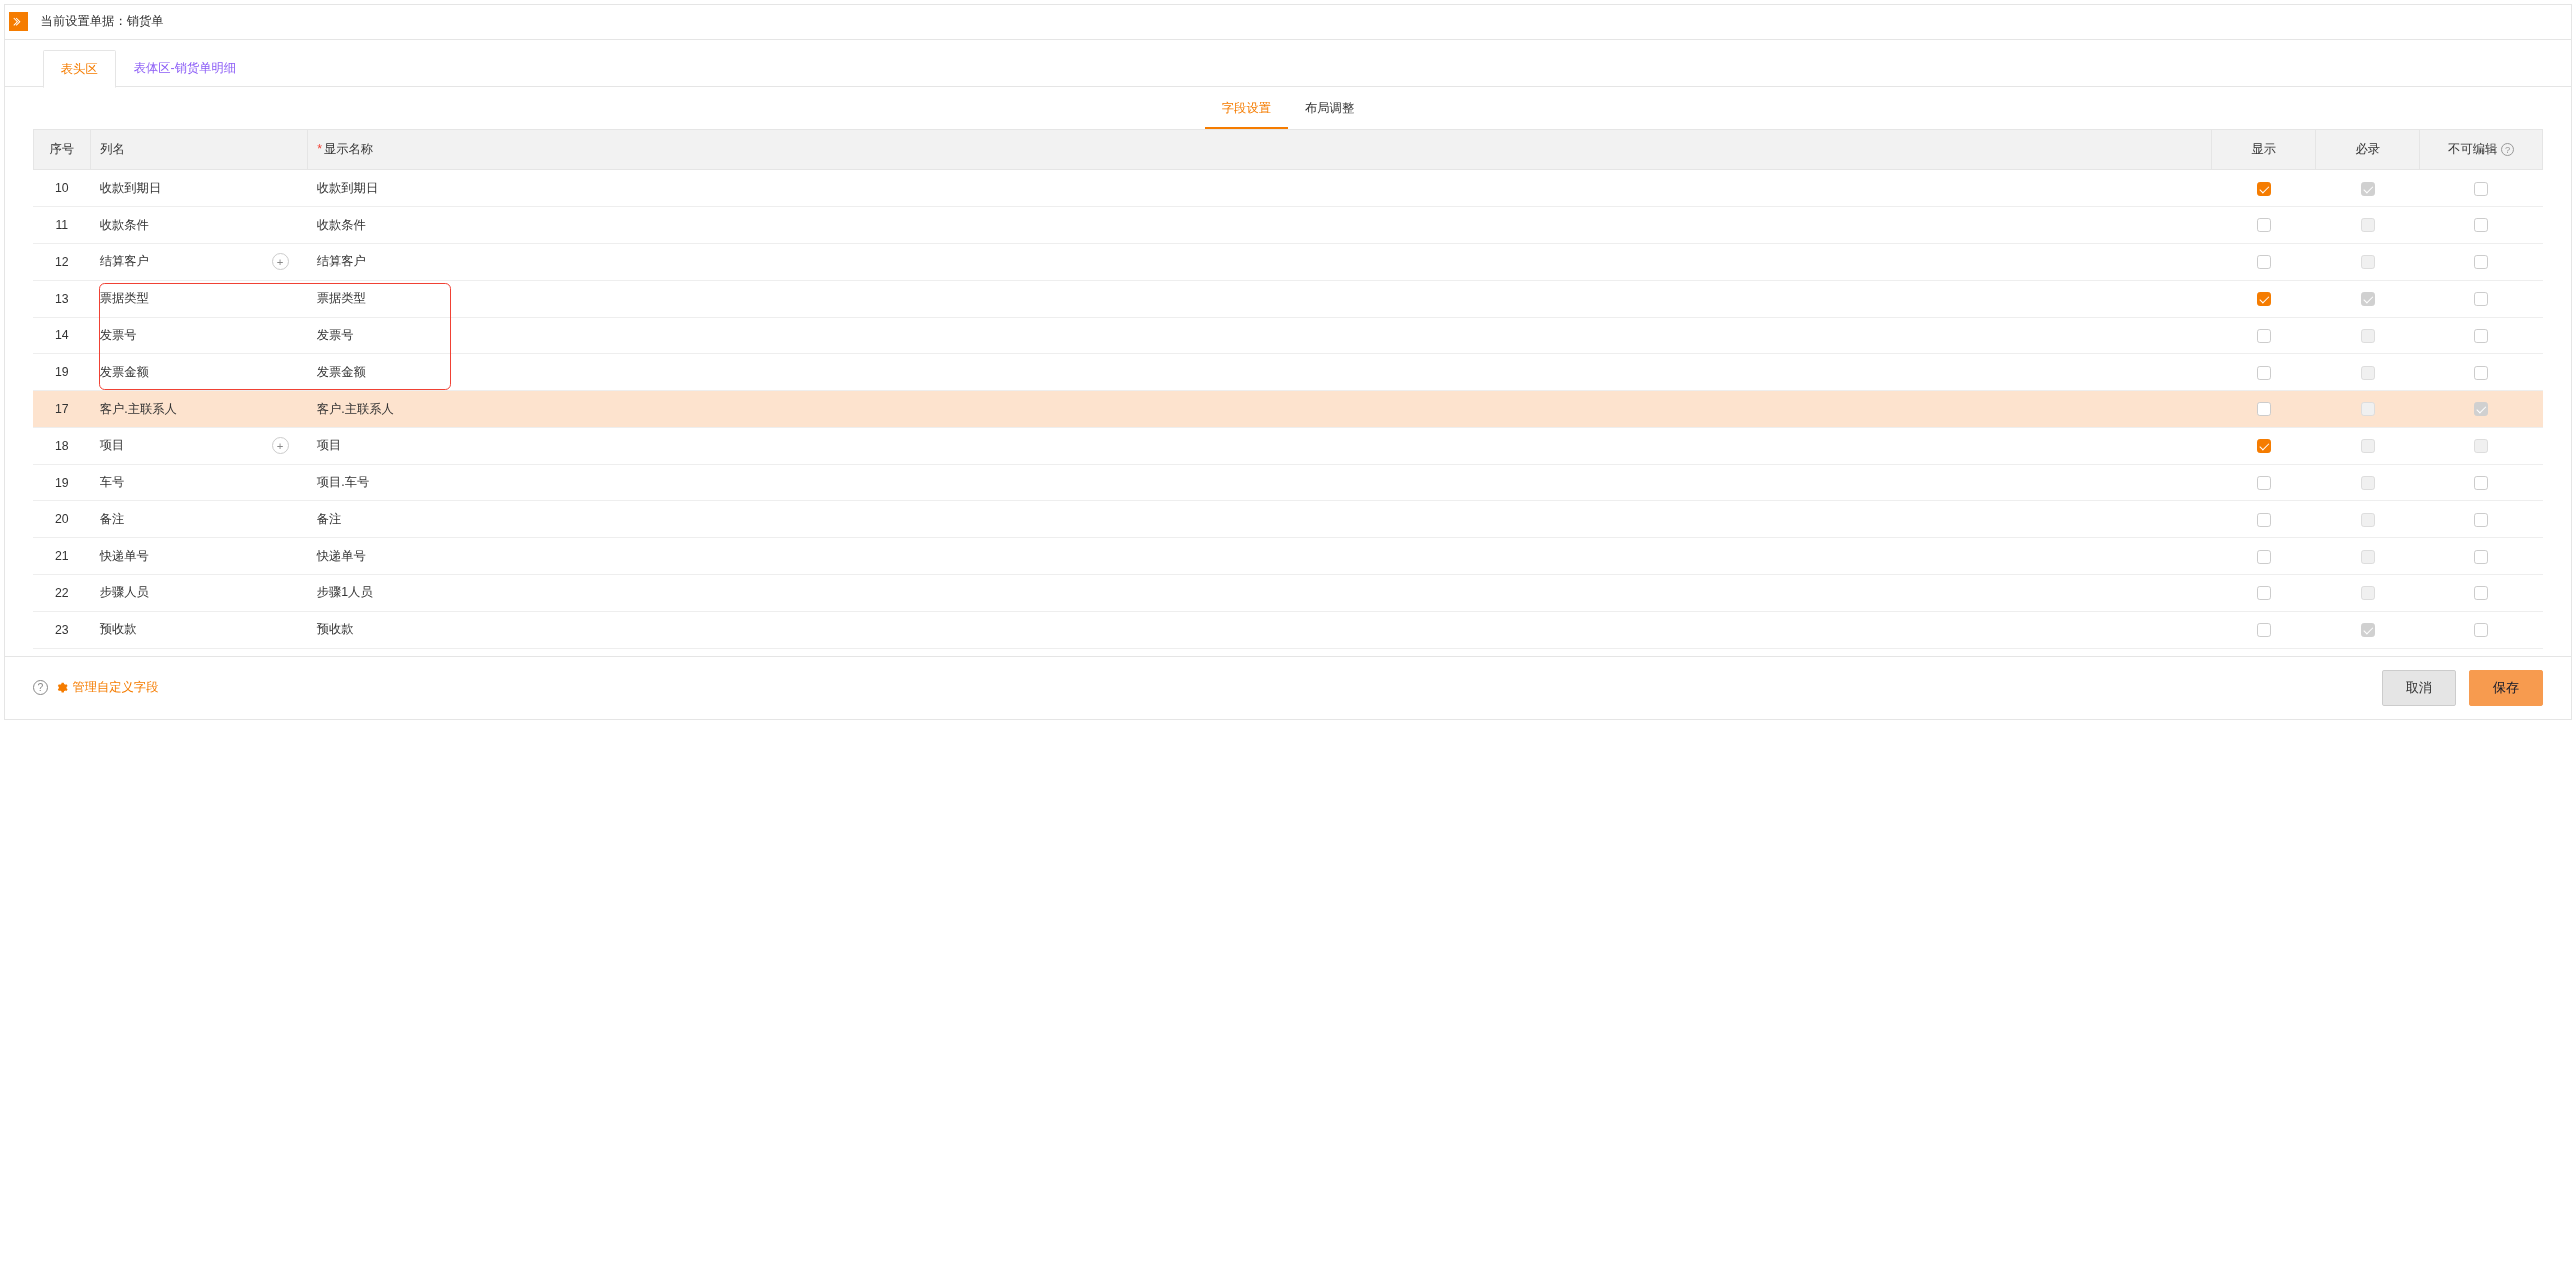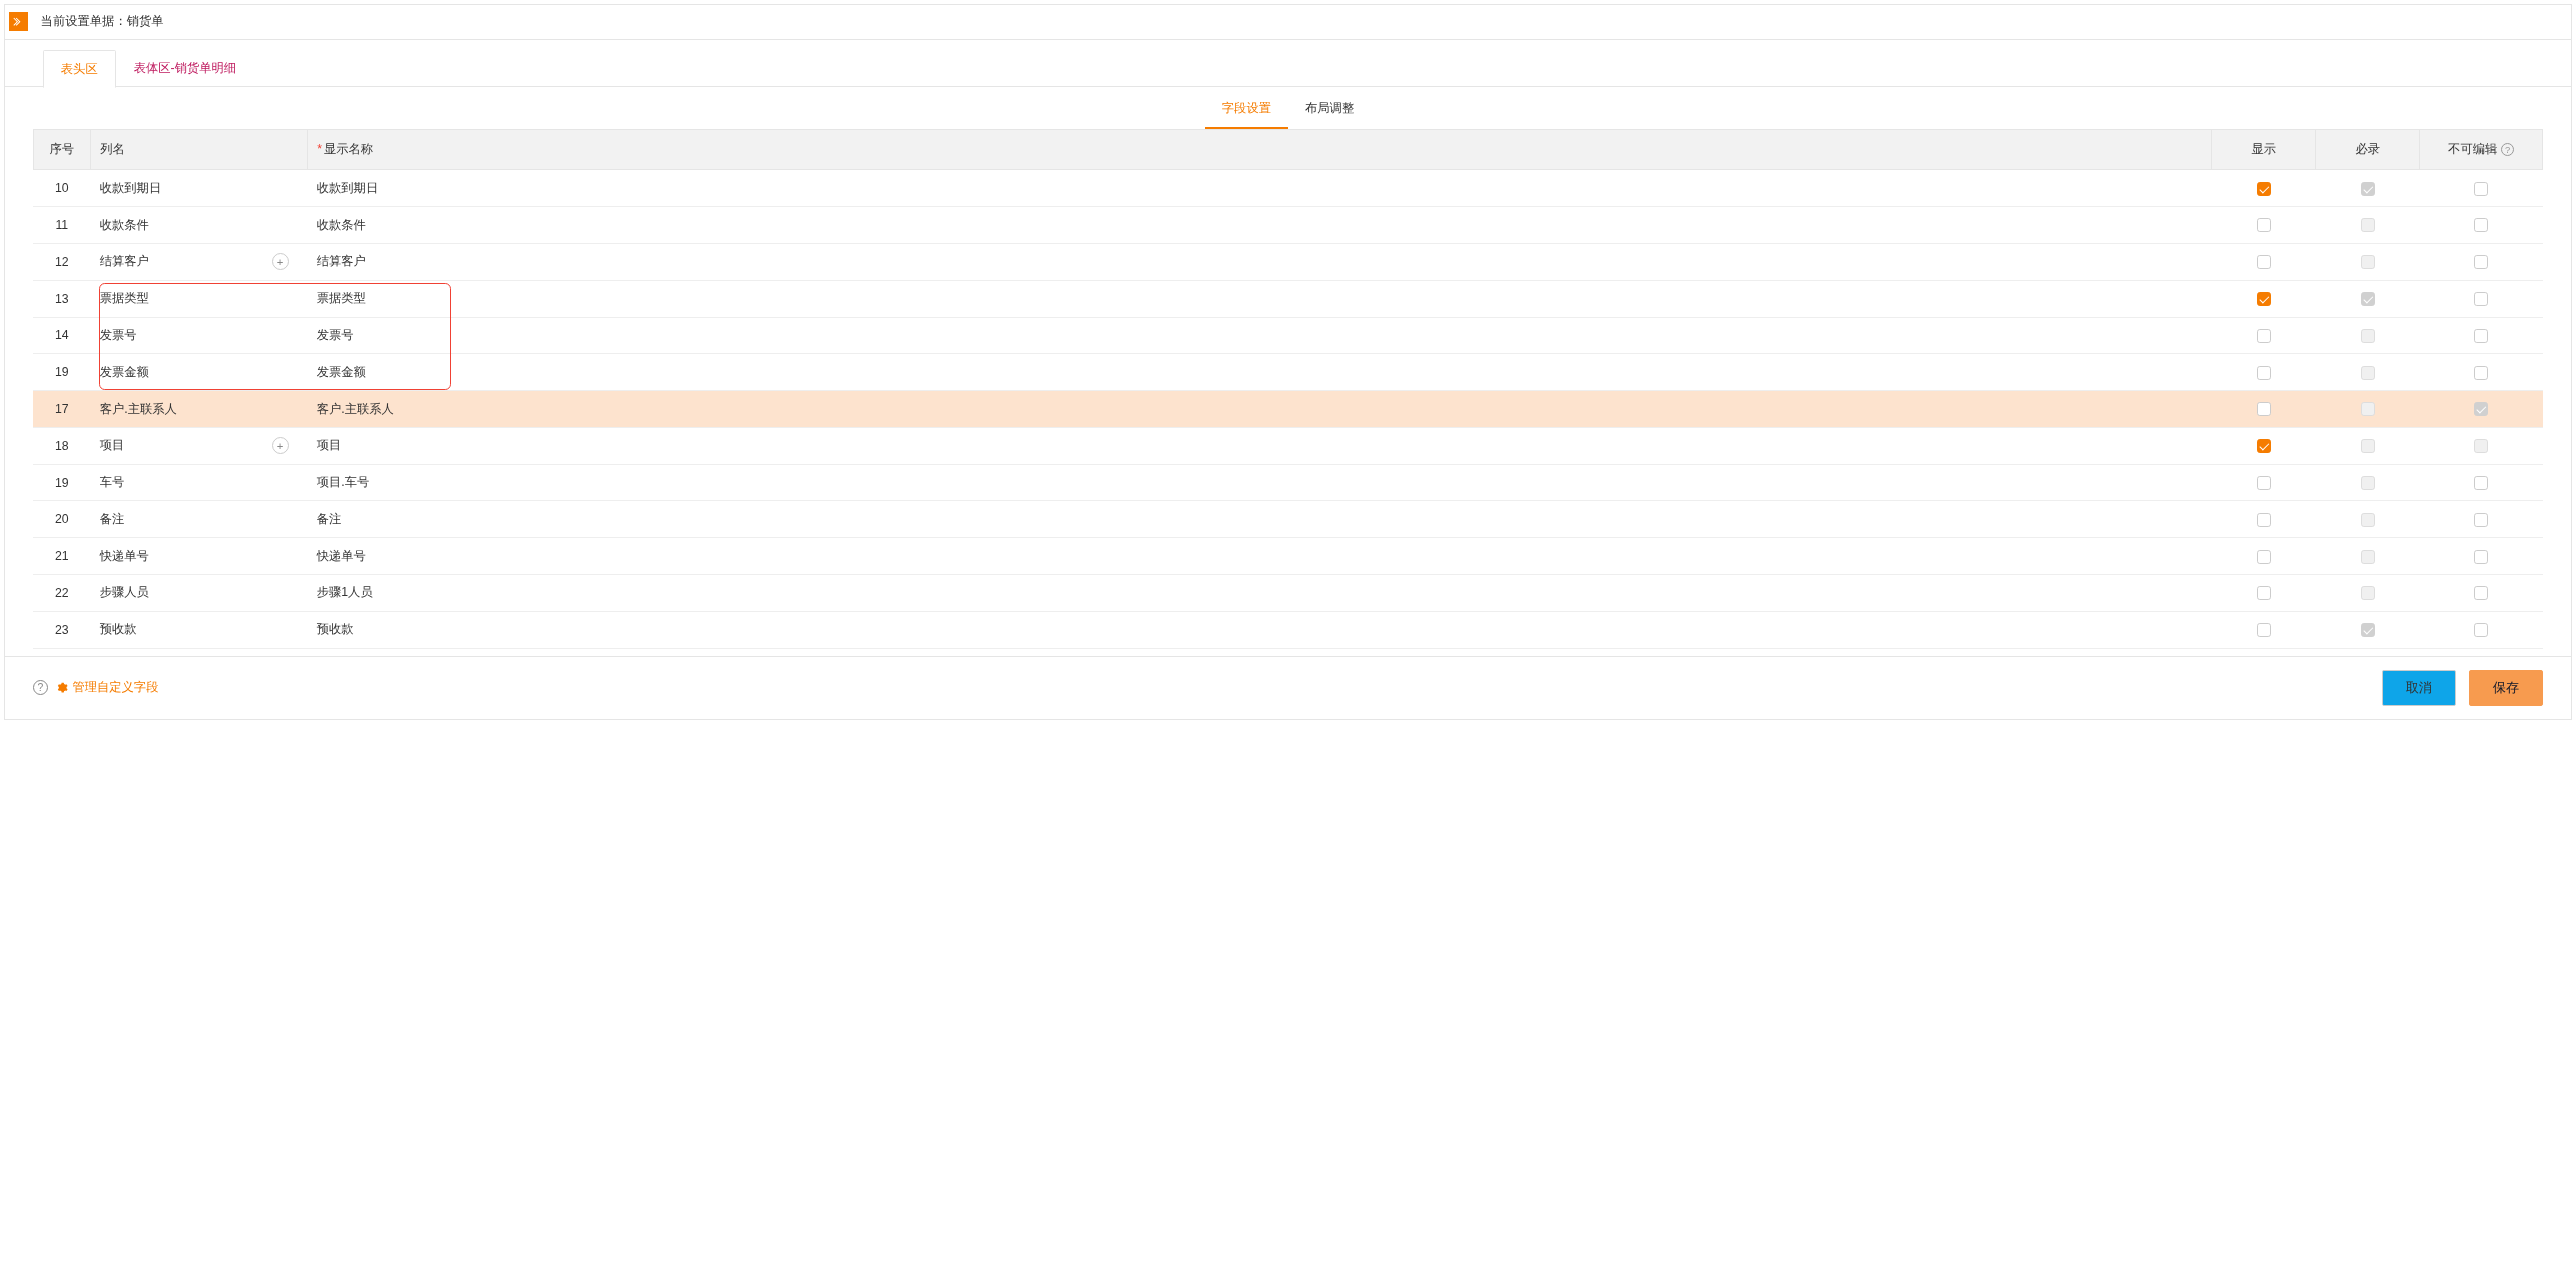--- a/index.html
+++ b/index.html
@@ -5,21 +5,21 @@
 * { box-sizing: border-box; margin: 0; padding: 0; }
 body { font-family: -apple-system, "PingFang SC", "Microsoft YaHei", sans-serif; font-size: 12.3px; color: #333; background: #fff; }
 .container { border: 0.9px solid #e5e5e5; margin: 3.8px; position: relative; }
 .header-bar { display: flex; align-items: center; padding: 7.6px 0; border-bottom: 0.9px solid #e5e5e5; }
 .expand-btn { width: 19px; height: 19px; background: #f57c00; color: #fff; display: flex; align-items: center; justify-content: center; cursor: pointer; margin-left: 3.8px; }
 .expand-btn svg { width: 11.3px; height: 11.3px; fill: #fff; }
 .header-title { margin-left: 13px; color: #333; }
 .tabs-main { display: flex; margin-left: 38px; margin-top: 9.4px; }
 .tab-main { padding: 9.4px 17px; border: 0.9px solid transparent; cursor: pointer; font-size: 12.3px; }
 .tab-main.active { border: 0.9px solid #e5e5e5; border-bottom-color: #fff; color: #f57c00; border-radius: 1.9px 1.9px 0 0; background: #fff; position: relative; top: 0.9px; }
-.tab-main.inactive { color: #be185d; }
+.tab-main.inactive { color: #8b5cf6; }
 .sub-tabs { display: flex; justify-content: center; border-top: 0.9px solid #e5e5e5; padding-top: 13.2px; margin-top: -0.9px; }
 .sub-tab { padding: 0 17px 9.4px; cursor: pointer; border-bottom: 2.8px solid transparent; }
 .sub-tab.active { color: #f57c00; border-bottom-color: #f57c00; }
 .table-wrap { padding: 0 28px; }
 table { width: 100%; border-collapse: collapse; }
 thead th { background: #f2f2f2; text-align: left; padding: 11.3px 9.4px; font-weight: 500; border: 0.9px solid #e5e5e5; font-size: 12.3px; }
 thead th:first-child { text-align: center; }
 th.center { text-align: center; }
 tbody td { padding: 9.4px 9.4px; border-bottom: 0.9px solid #eee; font-size: 12.3px; }
 tbody tr.highlight-row td { background: #fde3ce; }
@@ -39,21 +39,21 @@
 .checkbox.disabled { background: #f0f0f0; border-color: #ddd; cursor: not-allowed; }
 .checkbox.checked.disabled { background: #d0d0d0; border-color: #d0d0d0; }
 .checkbox.checked.disabled::after { border-color: #fff; }
 .highlight-box { position: absolute; border: 1.9px solid #f04134; border-radius: 5.7px; pointer-events: none; }
 .footer { display: flex; align-items: center; justify-content: space-between; padding: 13.2px 28px; border-top: 0.9px solid #e5e5e5; margin-top: 7.6px; }
 .footer-left { display: flex; align-items: center; gap: 7.6px; }
 .help-circle { width: 15px; height: 15px; border: 1.4px solid #888; border-radius: 50%; display: inline-flex; align-items: center; justify-content: center; font-size: 10.4px; color: #888; }
 .gear-link { color: #f57c00; cursor: pointer; display: inline-flex; align-items: center; gap: 3.8px; }
 .gear-link svg { width: 13.2px; height: 13.2px; fill: #f57c00; }
 .btn { padding: 7.6px 23px; border-radius: 1.9px; cursor: pointer; font-size: 13.2px; margin-left: 9.4px; }
-.btn-default { background: #0ea5e9; border: 0.9px solid #ccc; color: #333; }
+.btn-default { background: #e5e5e5; border: 0.9px solid #ccc; color: #333; }
 .btn-primary { background: #f79b4f; border: 0.9px solid #f79b4f; color: #0f172a; }
 .colname-cell { position: relative; }
 </style>
 </head>
 <body>
 
 <div class="container" id="root" style="position: relative;">
   <div class="header-bar">
     <div class="expand-btn">
       <svg viewBox="0 0 24 24">

